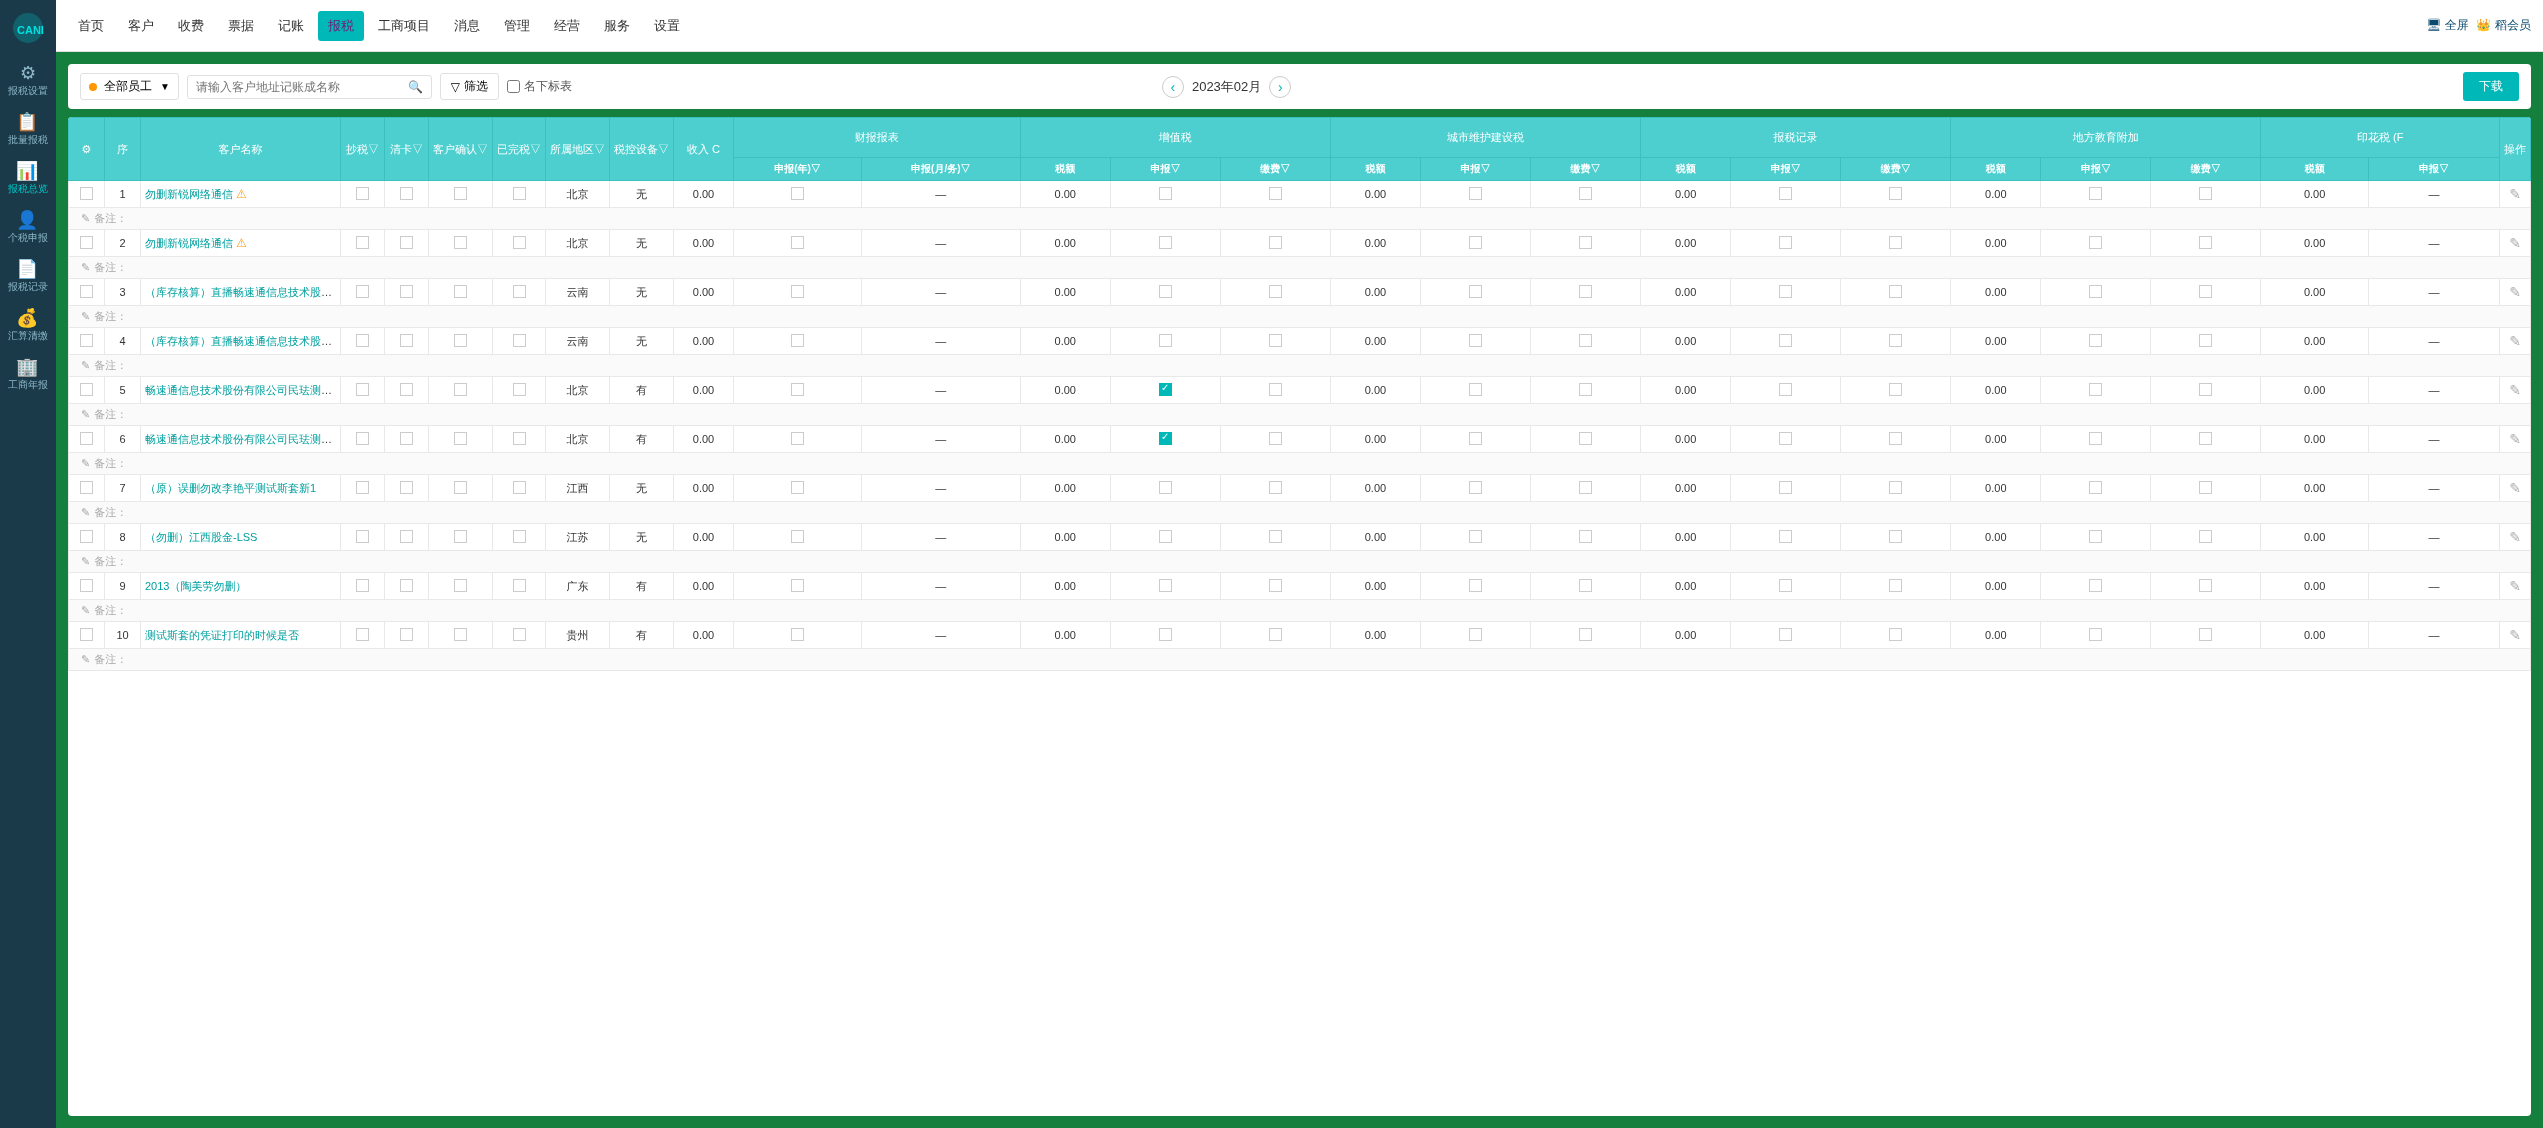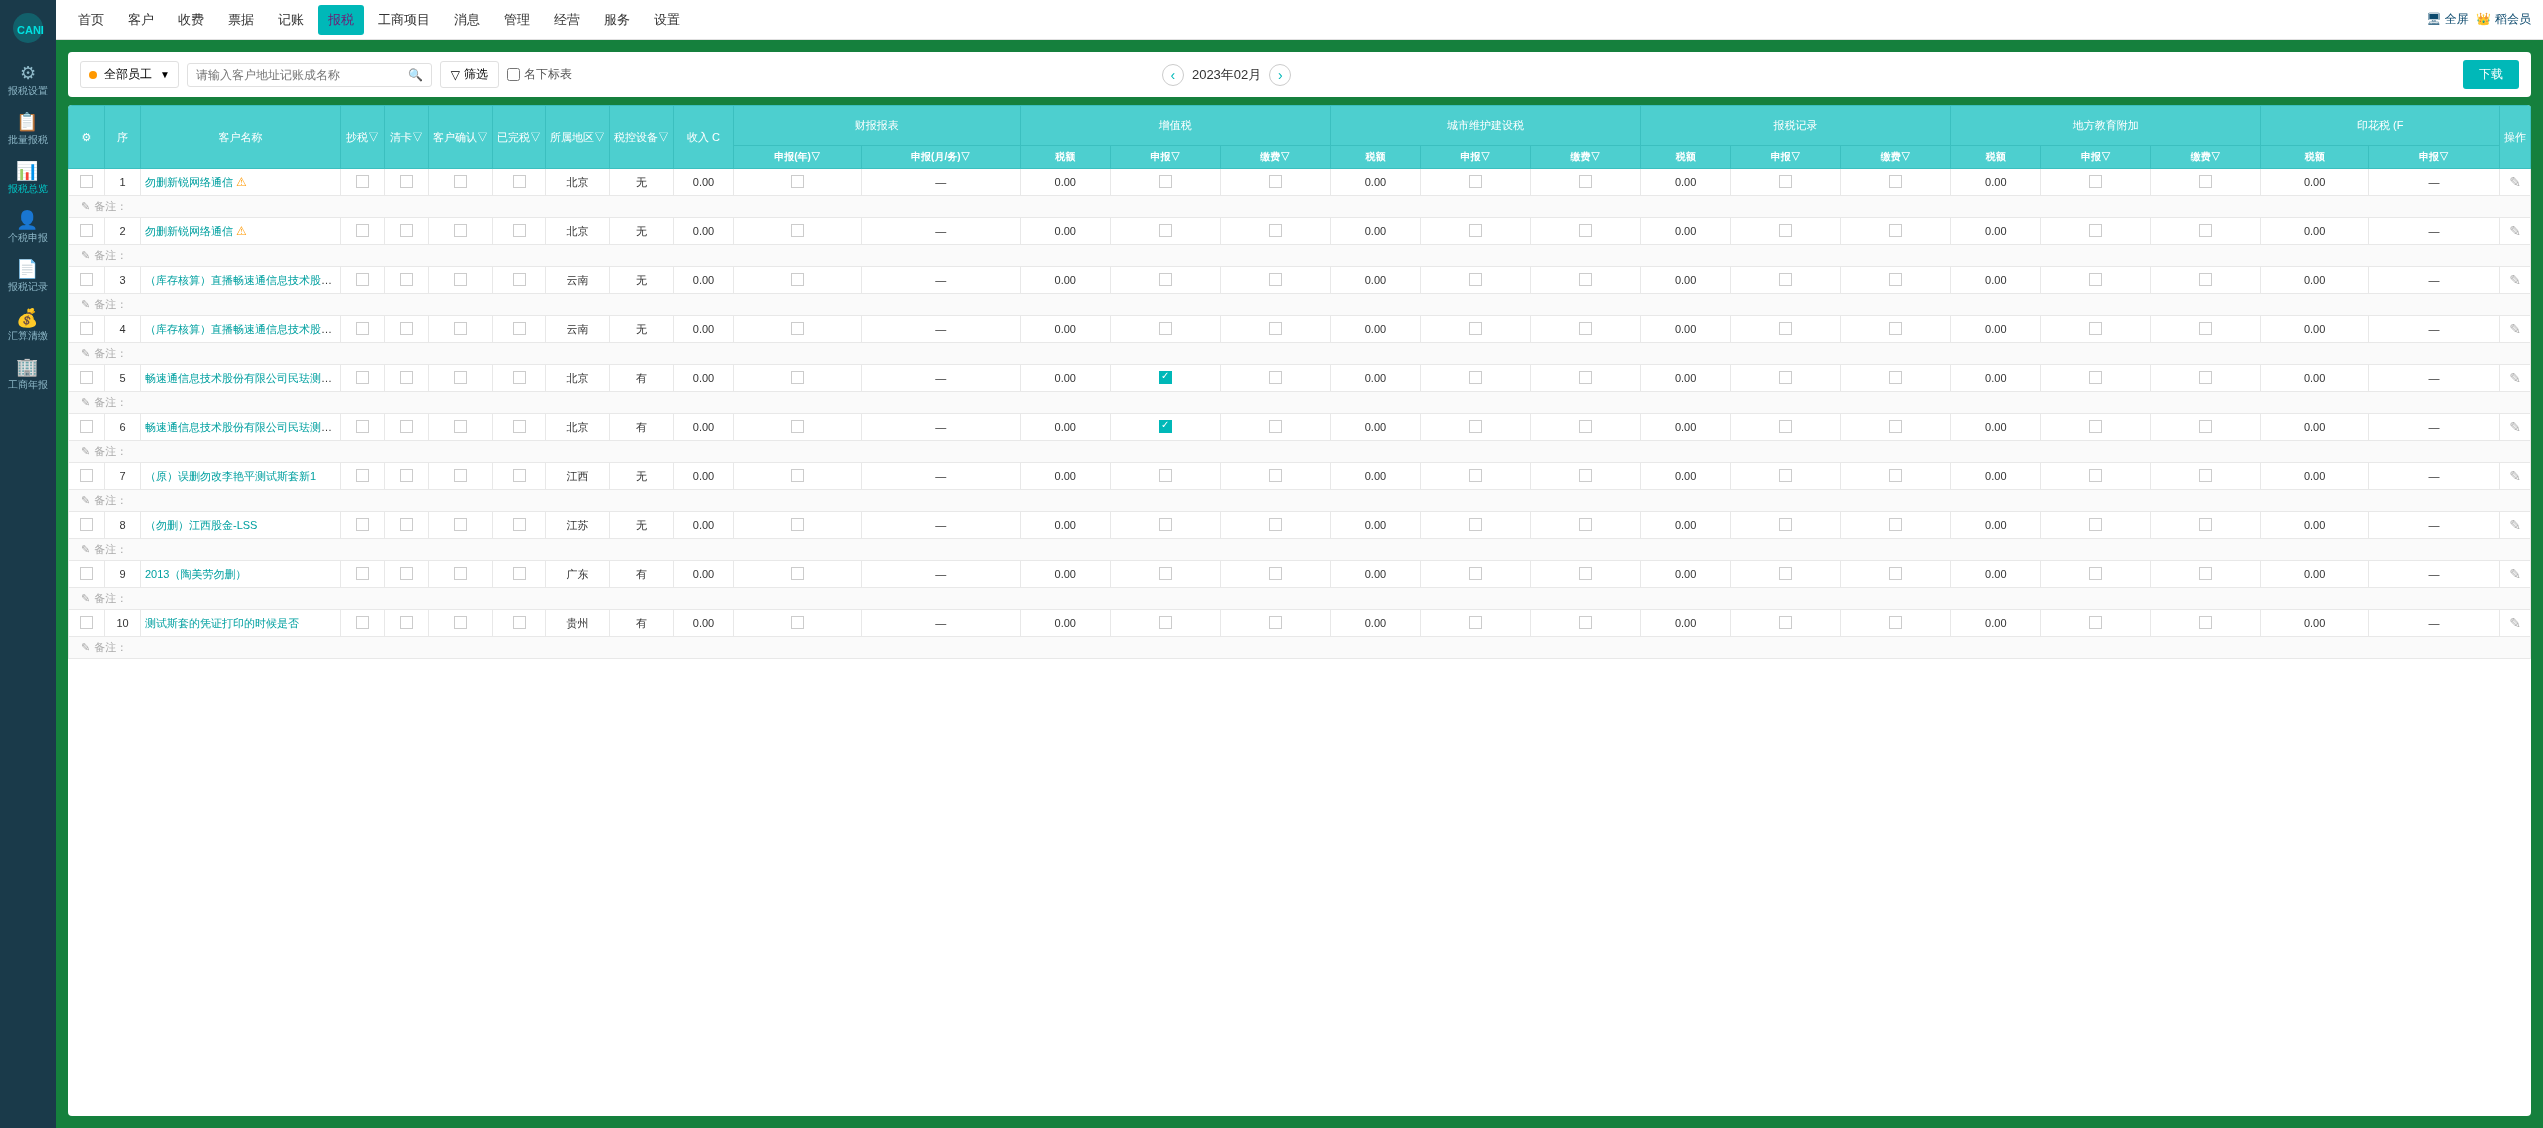--- a/index.html
+++ b/index.html
@@ -11,21 +11,21 @@
     .sidebar-logo svg { width: 32px; height: 32px; }
     .sidebar-item { width: 100%; display: flex; flex-direction: column; align-items: center; padding: 8px 4px; cursor: pointer; color: #8eb8c8; font-size: 10px; gap: 3px; }
     .sidebar-item.active { color: #00c8c8; }
     .sidebar-item .icon { font-size: 18px; line-height: 1; }
     .sidebar-item .label { text-align: center; line-height: 1.2; white-space: nowrap; }
 
     
     .main { flex: 1; display: flex; flex-direction: column; overflow: hidden; }
 
     
-    .topnav { background: #fff; height: 40px; display: flex; align-items: center; padding: 0 12px; border-bottom: 1px solid #e0e0e0; gap: 4px; flex-shrink: 0; }
+    .topnav { background: #fff; height: 52px; display: flex; align-items: center; padding: 0 12px; border-bottom: 1px solid #e0e0e0; gap: 4px; flex-shrink: 0; }
     .topnav-item { padding: 6px 10px; font-size: 13px; color: #333; cursor: pointer; border-radius: 3px; white-space: nowrap; }
     .topnav-item.active { color: #701a75; background: #00b8b8; border-radius: 3px; }
     .topnav-right { margin-left: auto; display: flex; align-items: center; gap: 8px; font-size: 12px; color: #0c4a6e; }
     .topnav-right span { cursor: pointer; }
 
     
     .content { flex: 1; display: flex; overflow: hidden; background: #15803d; }
     .content-inner { flex: 1; padding: 12px; overflow: hidden; display: flex; flex-direction: column; gap: 8px; }
 
     

